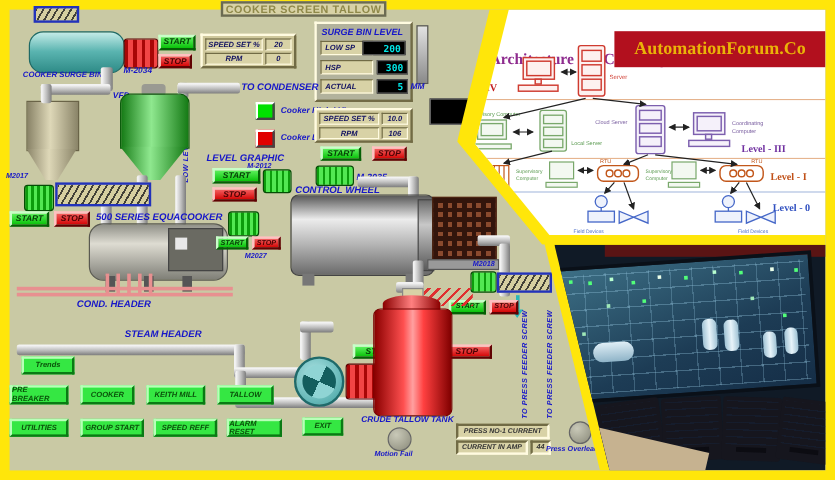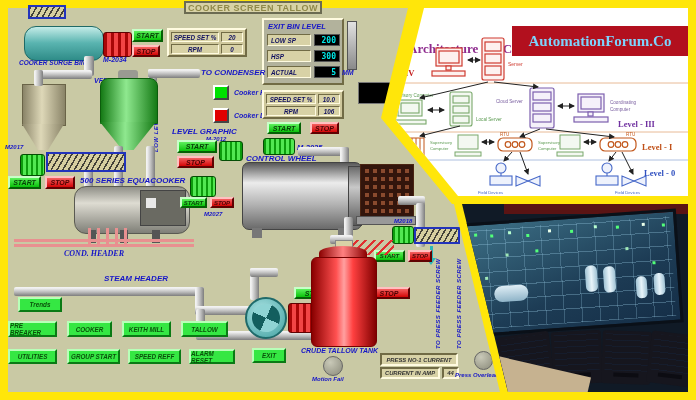--- a/index.html
+++ b/index.html
@@ -68,23 +68,23 @@
   <div class="lbl" style="left:103px;top:56px;font-size:7px;">M-2034</div>
 
   <div class="panel" style="left:167px;top:28px;width:80px;height:29px;">
     <div class="pcell" style="left:2px;top:2px;width:48px;height:10px;">SPEED SET %</div>
     <div class="pcell" style="left:52px;top:2px;width:22px;height:10px;">20</div>
     <div class="pcell" style="left:2px;top:14px;width:48px;height:10px;">RPM</div>
     <div class="pcell" style="left:52px;top:14px;width:22px;height:10px;">0</div>
   </div>
 
   <div class="panel" style="left:262px;top:18px;width:82px;height:67px;background:#b2b29c;">
-    <div style="position:absolute;left:4px;top:2px;font:italic bold 7.5px 'Liberation Sans',sans-serif;color:#1616c8;">EXIT BIN LEVEL</div>
+    <div style="position:absolute;left:4px;top:2px;font:italic bold 7.5px 'Liberation Sans',sans-serif;color:#1616c8;">SURGE BIN LEVEL</div>
     <div class="pcell" style="left:3px;top:14px;width:44px;height:12px;justify-content:flex-start;padding-left:3px;">LOW SP</div>
-    <div class="vcell" style="left:50px;top:14px;width:26px;height:12px;">200</div>
+    <div class="vcell" style="left:38px;top:14px;width:36px;height:12px;">200</div>
     <div class="pcell" style="left:3px;top:30px;width:44px;height:12px;justify-content:flex-start;padding-left:3px;">HSP</div>
     <div class="vcell" style="left:50px;top:30px;width:26px;height:12px;">300</div>
     <div class="pcell" style="left:3px;top:46px;width:44px;height:12px;justify-content:flex-start;padding-left:3px;">ACTUAL</div>
     <div class="vcell" style="left:50px;top:46px;width:26px;height:12px;">5</div>
   </div>
   <div class="abs" style="left:347px;top:21px;width:8px;height:47px;background:linear-gradient(180deg,#e2e2e2,#8a8a8a);border:1px solid #555;"></div>
   <div class="lbl" style="left: 342px;top:69px;font-size:7px;">MM</div>
   <div class="abs" style="left:358px;top:82px;width:46px;height:20px;background:#000;border:1px solid #777;"></div>
 
   <div class="pipev" style="left:148px;top:69px;width:9px;height:13px;"></div>
@@ -173,21 +173,21 @@
   <div class="vt" style="left:435px;top:253px;height:96px;">TO PRESS FEEDER SCREW</div>
   <div class="vt" style="left:456px;top:253px;height:96px;">TO PRESS FEEDER SCREW</div>
 
   <div class="pink" style="left:14px;top:239px;width:180px;height:3px;"></div>
   <div class="pink" style="left:14px;top:244px;width:180px;height:3px;"></div>
   <div class="pink" style="left:88px;top:228px;width:3px;height:18px;"></div>
   <div class="pink" style="left:97px;top:228px;width:3px;height:18px;"></div>
   <div class="pink" style="left:106px;top:228px;width:3px;height:18px;"></div>
   <div class="pink" style="left:115px;top:228px;width:3px;height:18px;"></div>
   <div class="pink" style="left:124px;top:228px;width:3px;height:18px;"></div>
-  <div class="lbl lbl-lg" style="left:64px;top:249px;font-family:Liberation Serif, serif;">COND. HEADER</div>
+  <div class="lbl lbl-lg" style="left:64px;top:249px;">COND. HEADER</div>
   <div class="lbl lbl-lg" style="left:104px;top:274px;">STEAM HEADER</div>
   <div class="pipe" style="left:14px;top:287px;width:190px;height:9px;"></div>
   <div class="pipev" style="left:195px;top:287px;width:9px;height:28px;"></div>
   <div class="pipe" style="left:195px;top:306px;width:56px;height:9px;"></div>
   <div class="pipe" style="left:196px;top:331px;width:118px;height:9px;"></div>
   <div class="pipev" style="left:196px;top:309px;width:9px;height:24px;"></div>
   <div class="pipev" style="left:250px;top:268px;width:9px;height:32px;"></div>
   <div class="pipe" style="left:250px;top:268px;width:28px;height:9px;"></div>
 
   <div class="btn bstart" style="left:294px;top:287px;width:44px;height:12px;">START</div>
@@ -228,21 +228,21 @@
 
   <div class="abs" style="left:444px;top:196px;width:244px;height:196px;background:#ffe60a;z-index:5;
               clip-path:polygon(8px 0px,244px 0px,244px 196px,56px 196px);"></div>
   <div class="abs" style="left:356px;top:8px;width:332px;height:196px;background:#ffe60a;z-index:5;
               clip-path:polygon(52px 0px,332px 0px,332px 196px,96px 196px,25px 110px);"></div>
 
   <div class="abs" style="left:370px;top:8px;width:318px;height:188px;background:#fff;z-index:6;
               clip-path:polygon(54px 0px,318px 0px,318px 188px,88px 188px,26px 112px);">
     <div style="position:absolute;left:38px;top:33px;font:bold 13px 'Liberation Serif',serif;color:#8e2b8e;">Architecture of SCADA System</div>
     <div style="position:absolute;left:142px;top:18px;width:176px;height:30px;background:#b2101e;display:flex;align-items:center;justify-content:center;">
-      <span style="font:bold 15px 'Liberation Serif',serif;color:#7dd3fc;">AutomationForum.Co</span>
+      <span style="font:bold 15px 'Liberation Serif',serif;color:#eab308;">AutomationForum.Co</span>
     </div>
     <svg width="318" height="188" viewBox="0 0 318 188" style="position:absolute;left:0;top:0;">
       <defs>
         <marker id="ah" markerWidth="6" markerHeight="6" refX="5" refY="3" orient="auto">
             <path d="M0,0L6,3L0,6z" fill="#222"></path>
           </marker>
         <marker id="ahs" markerWidth="6" markerHeight="6" refX="1" refY="3" orient="auto">
             <path d="M6,0L0,3L6,6z" fill="#222"></path>
           </marker>
       </defs>

